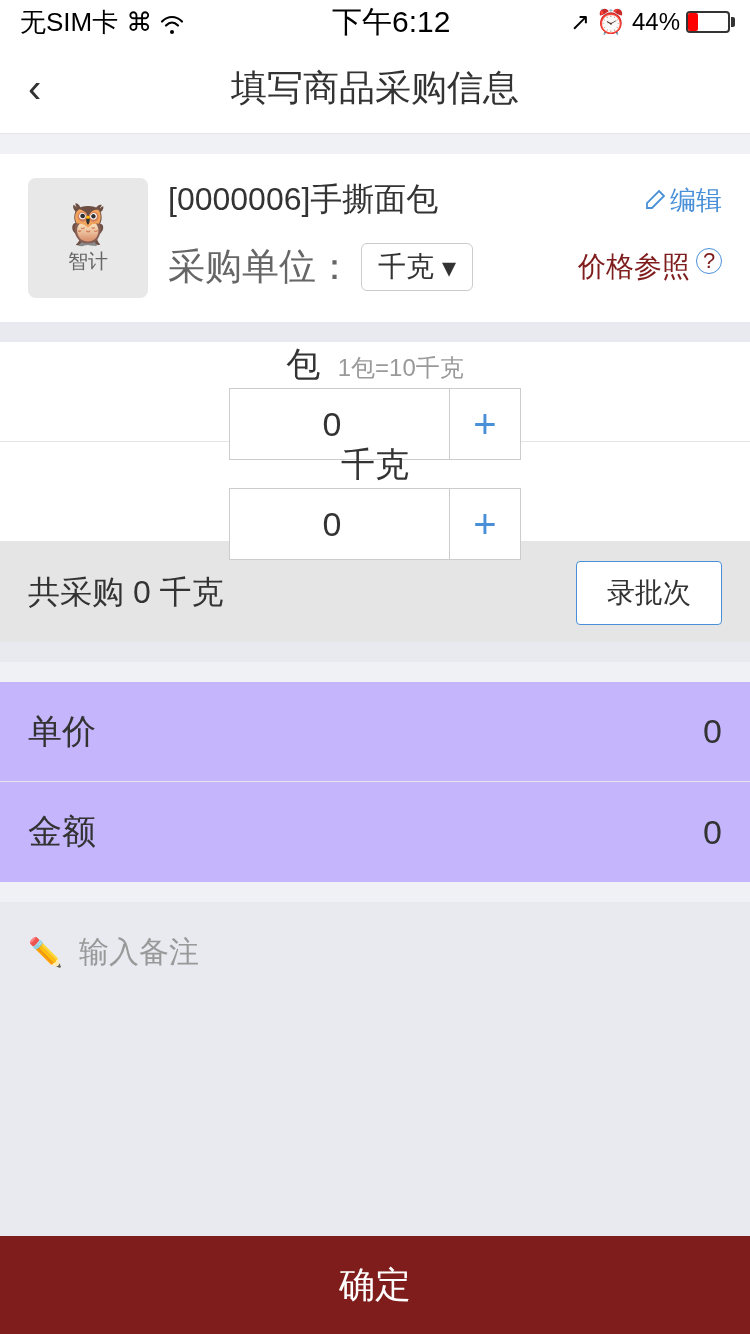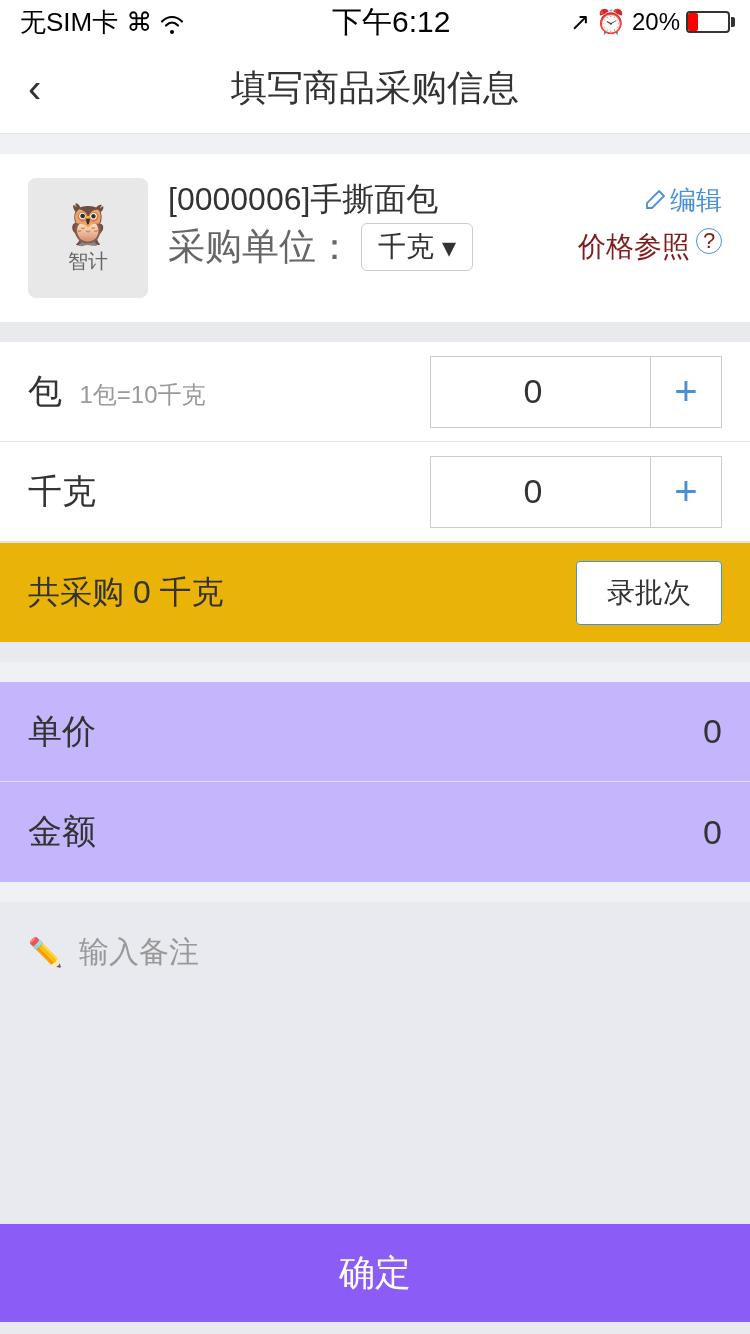--- a/index.html
+++ b/index.html
@@ -103,20 +103,21 @@
     }
     .product-img .brand-text {
       font-size: 20px;
       color: #666;
     }
     .product-info { flex: 1; }
     .product-name-row {
       display: flex;
       justify-content: space-between;
       align-items: center;
+      margin-bottom: 20px;
     }
     .product-name { font-size: 32px; color: #333; }
     .edit-btn { font-size: 26px; color: #4a90d9; display: flex; align-items: center; gap: 4px; }
     .unit-row {
       display: flex;
       justify-content: space-between;
       align-items: center;
     }
     .unit-label { font-size: 37px; color: #666; }
     .unit-select {
@@ -136,20 +137,21 @@
     .divider { width: 750px; height: 20px; background: #e8eaf0; }
 
     
     .input-section { background: #fff; }
     .input-row {
       display: flex;
       align-items: center;
       padding: 0 28px;
       height: 100px;
       border-bottom: 1px solid #e5e5e5;
+      flex-direction: column;
     }
     .input-row-label {
       flex: 1;
       font-size: 34px;
       color: #333;
     }
     .input-row-hint { font-size: 24px; color: #999; margin-left: 8px; }
     .input-field-wrap {
       display: flex;
       align-items: center;
@@ -179,21 +181,21 @@
       cursor: pointer;
     }
 
     
     .summary-row {
       display: flex;
       align-items: center;
       justify-content: space-between;
       padding: 0 28px;
       height: 100px;
-      background: #eab308;
+      background: #e5e5e5;
       border-top: 1px solid #e5e5e5;
     }
     .summary-text { font-size: 32px; color: #333; }
     .batch-btn {
       border: 1px solid #4a90d9;
       color: #333;
       background: #fff;
       padding: 12px 30px;
       font-size: 28px;
       border-radius: 4px;
@@ -223,25 +225,25 @@
       gap: 16px;
       min-height: 180px;
       align-items: flex-start;
     }
     .pencil-icon { font-size: 28px; color: #999; margin-top: 4px; }
     .notes-placeholder { font-size: 30px; color: #999; }
 
     
     .confirm-btn {
       position: fixed;
-      bottom: 12px;
+      bottom: 0;
       left: 0;
       width: 750px;
       height: 98px;
-      background: #8b5cf6;
+      background: #7f1d1d;
       display: flex;
       align-items: center;
       justify-content: center;
       font-size: 36px;
       color: #fff;
       cursor: pointer;
       border: none;
     }
   </style>
 </head>
@@ -255,21 +257,21 @@
         <path d="M13 16a2 2 0 110 4 2 2 0 010-4z" fill="#000"></path>
         <path d="M7 11.5C9 9.5 11 8.5 13 8.5s4 1 6 3" fill="none" stroke="#000" stroke-width="2.2" stroke-linecap="round"></path>
         <path d="M3 7.5C6 4.5 9.5 3 13 3s7 1.5 10 4.5" fill="none" stroke="#000" stroke-width="2.2" stroke-linecap="round"></path>
       </svg>
     </span>
   </div>
   <div class="status-center">下午6:12</div>
   <div class="status-right">
     <span>↗</span>
     <span>⏰</span>
-    <span>20%</span>
+    <span>44%</span>
     <span class="battery-icon">
       <span class="battery-fill"></span>
     </span>
   </div>
 </div>
 
 <div class="nav-bar">
   <span class="nav-back">‹</span>
   <span class="nav-title">填写商品采购信息</span>
 </div>

